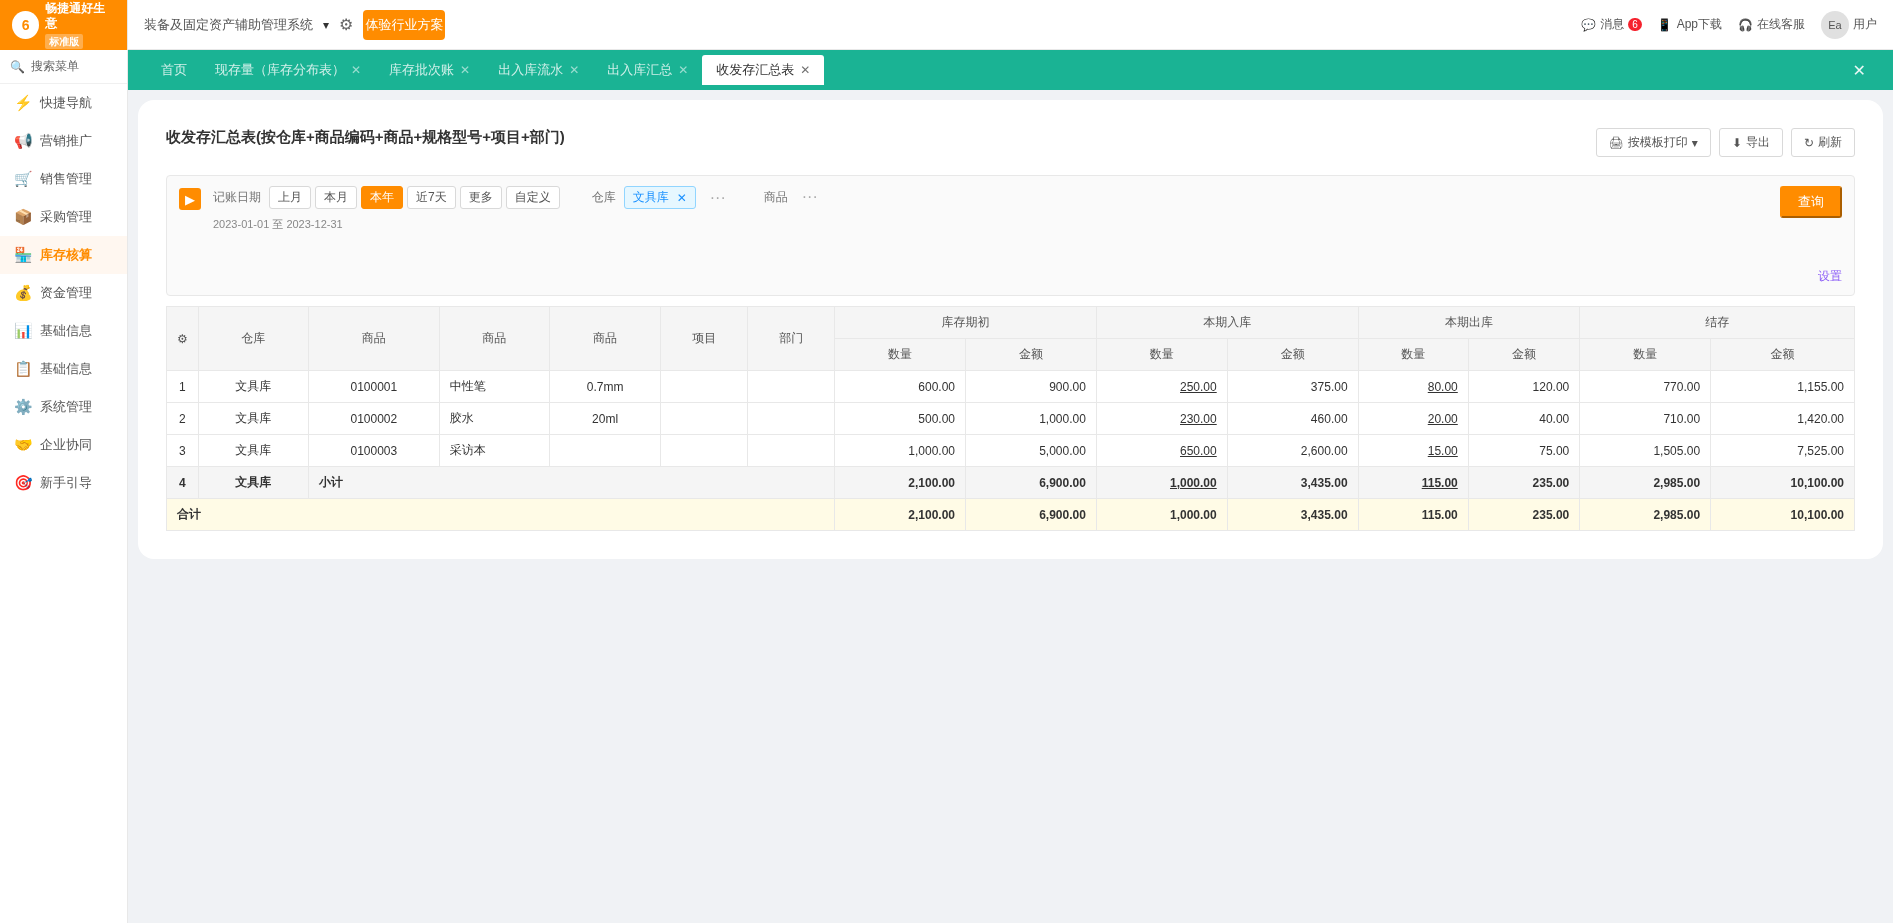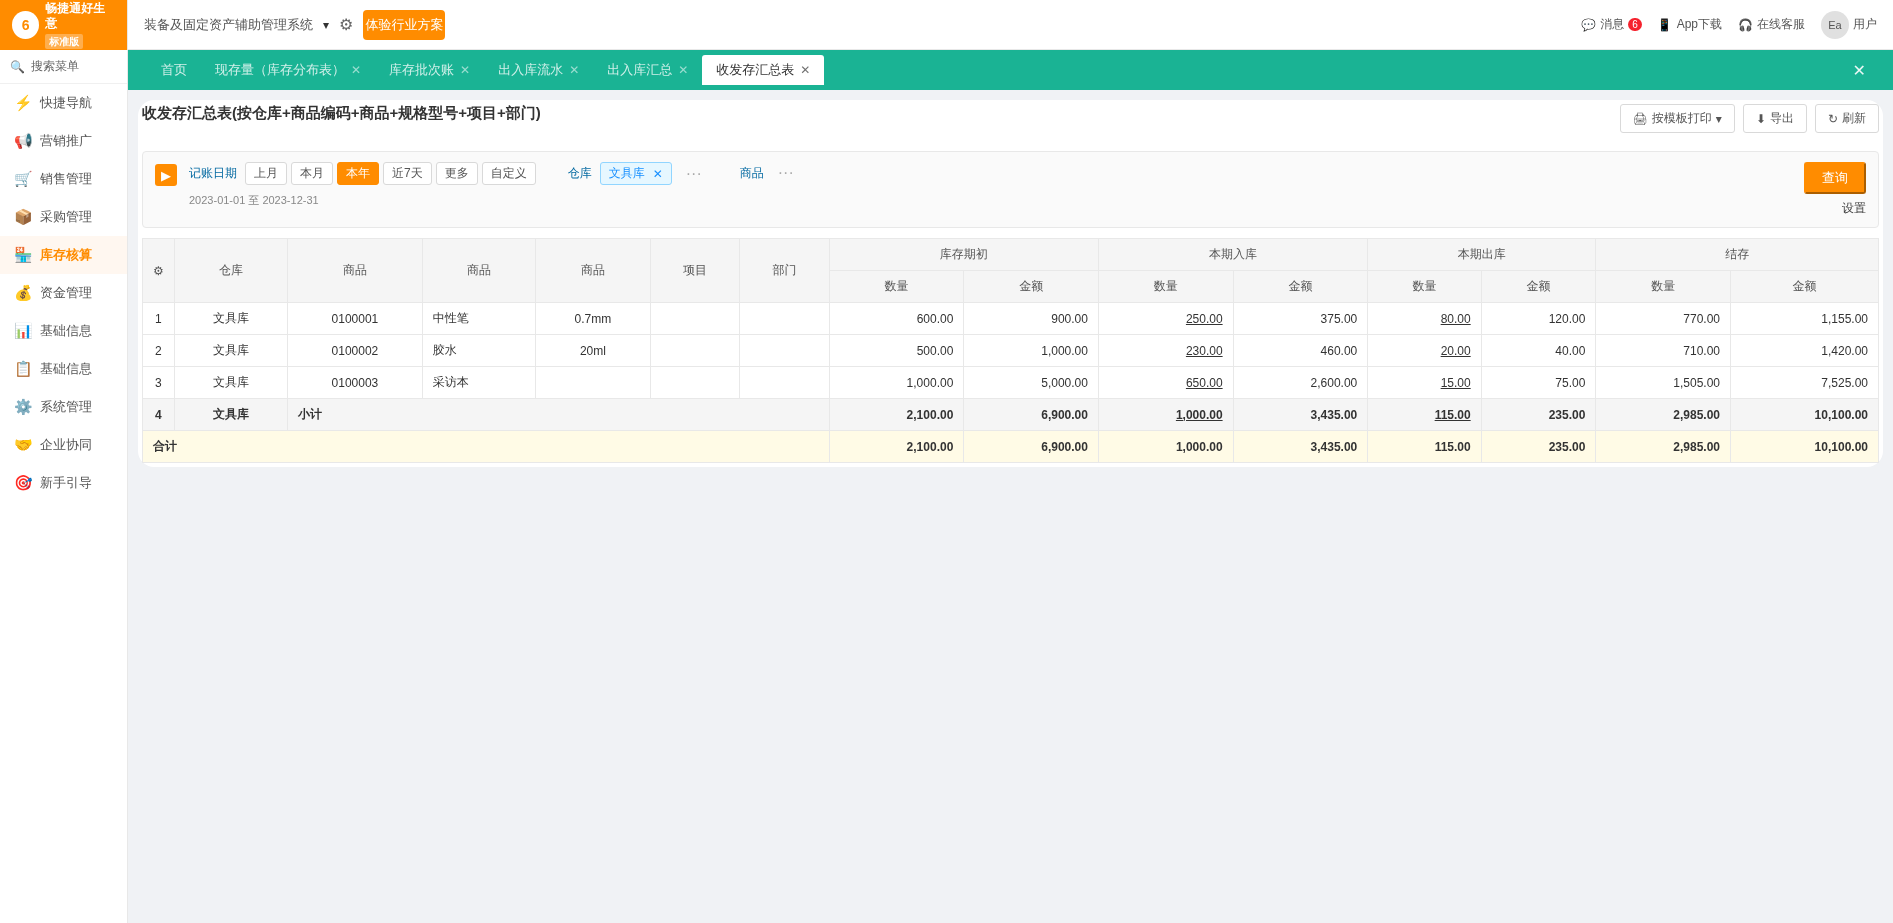--- a/index.html
+++ b/index.html
@@ -69,39 +69,39 @@
     .tab.active { background: #fff; color: #333; }
     .tab-close { font-size: 12px; opacity: 0.7; margin-left: 2px; }
     .tabbar-close-all { margin-left: auto; color: rgba(255,255,255,0.9); cursor: pointer; font-size: 16px; padding: 4px 8px; }
 
     
     .main-content {
       position: fixed; left: 128px; top: 90px; right: 0; bottom: 0;
       background: #f0f2f5; overflow-y: auto;
     }
     .page-container {
-      background: #fff; margin: 10px; border-radius: 16px; padding: 4px;
+      background: #fff; margin: 10px; border-radius: 16px; padding: 28px;
     }
     .page-title {
       font-size: 15px; font-weight: bold; color: #333; margin-bottom: 14px;
     }
 
     
     .filter-bar {
       display: flex; align-items: flex-start; gap: 12px; margin-bottom: 10px;
       padding: 10px 12px; background: #fafafa; border: 1px solid #e8e8e8; border-radius: 4px;
     }
     .filter-arrow {
       background: #ff8c00; color: #fff; border: none; width: 22px; height: 22px;
       border-radius: 3px; cursor: pointer; font-size: 13px; display: flex; align-items: center; justify-content: center;
       margin-top: 2px;
     }
     .filter-group { display: flex; flex-direction: column; gap: 6px; }
     .filter-row { display: flex; align-items: center; gap: 8px; }
-    .filter-label { color: #0369a1; white-space: nowrap; text-align: right; }
+    .filter-label { color: #737373; white-space: nowrap; text-align: right; }
     .date-btns { display: flex; gap: 4px; align-items: center; }
     .date-btn { padding: 2px 8px; border: 1px solid #d9d9d9; border-radius: 3px; cursor: pointer; color: #555; background: #fff; font-size: 12px; }
     .date-btn.active { background: #ff8c00; color: #fff; border-color: #ff8c00; }
     .date-range { font-size: 11px; color: #888; margin-top: 2px; }
     .filter-tag {
       display: flex; align-items: center; gap: 4px;
       background: #e6f7ff; border: 1px solid #91d5ff; border-radius: 3px;
       padding: 2px 8px; color: #1890ff; font-size: 12px;
     }
     .filter-tag-close { cursor: pointer; margin-left: 4px; }
@@ -118,21 +118,21 @@
     .action-btn {
       display: flex; align-items: center; gap: 4px; padding: 5px 12px;
       border: 1px solid #d9d9d9; border-radius: 3px; cursor: pointer;
       background: #fff; color: #555; font-size: 12px;
     }
     .query-btn {
       background: #ff8c00; color: #fff; border-color: #ff8c00; padding: 5px 16px;
       border-radius: 3px; cursor: pointer; font-size: 13px;
     }
     .settings-text-btn {
-      color: #404040; cursor: pointer; font-size: 12px; border: none; background: none;
+      color: #8b5cf6; cursor: pointer; font-size: 12px; border: none; background: none; margin-top: 44px;
     }
 
     
     .data-table {
       width: 100%; border-collapse: collapse; font-size: 12px;
     }
     .data-table th, .data-table td {
       border: 1px solid #e8e8e8; padding: 7px 10px; text-align: right;
     }
     .data-table th { background: #f5f5f5; color: #555; font-weight: normal; text-align: center; }

